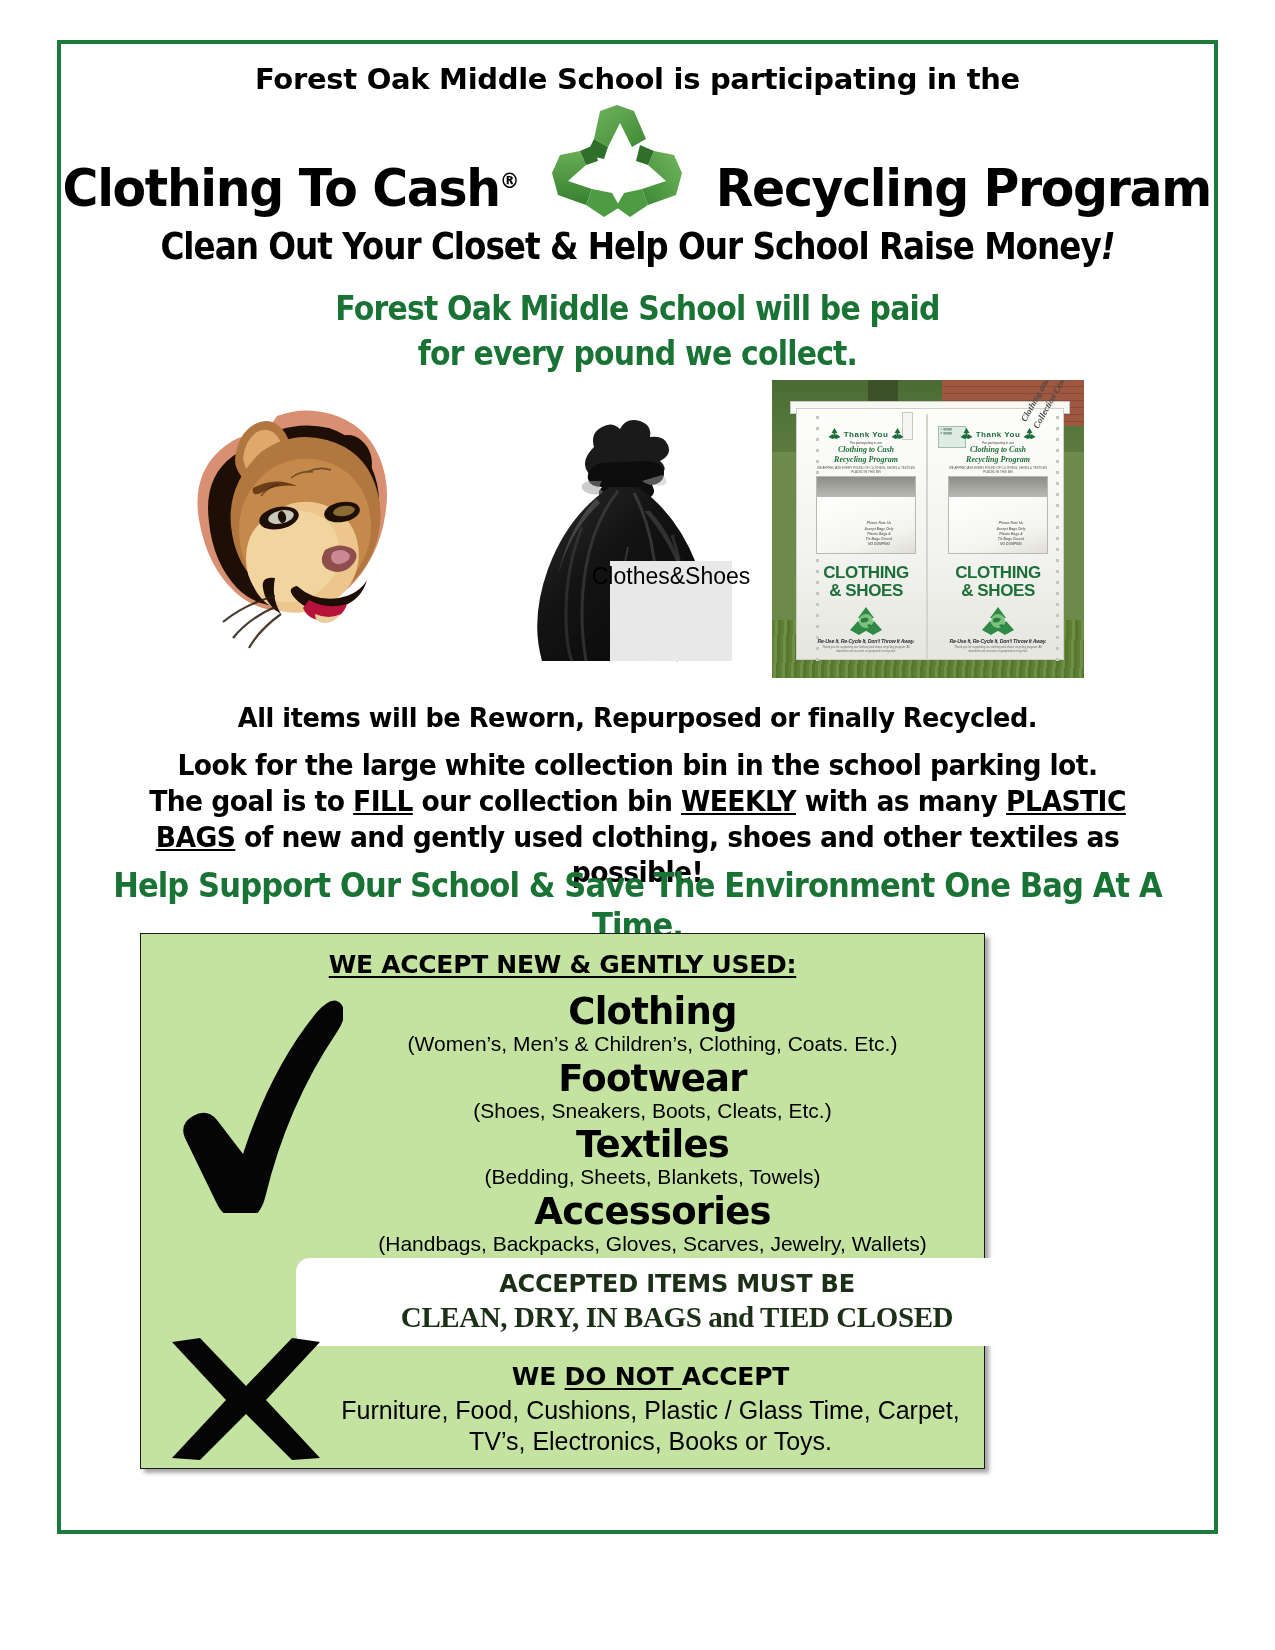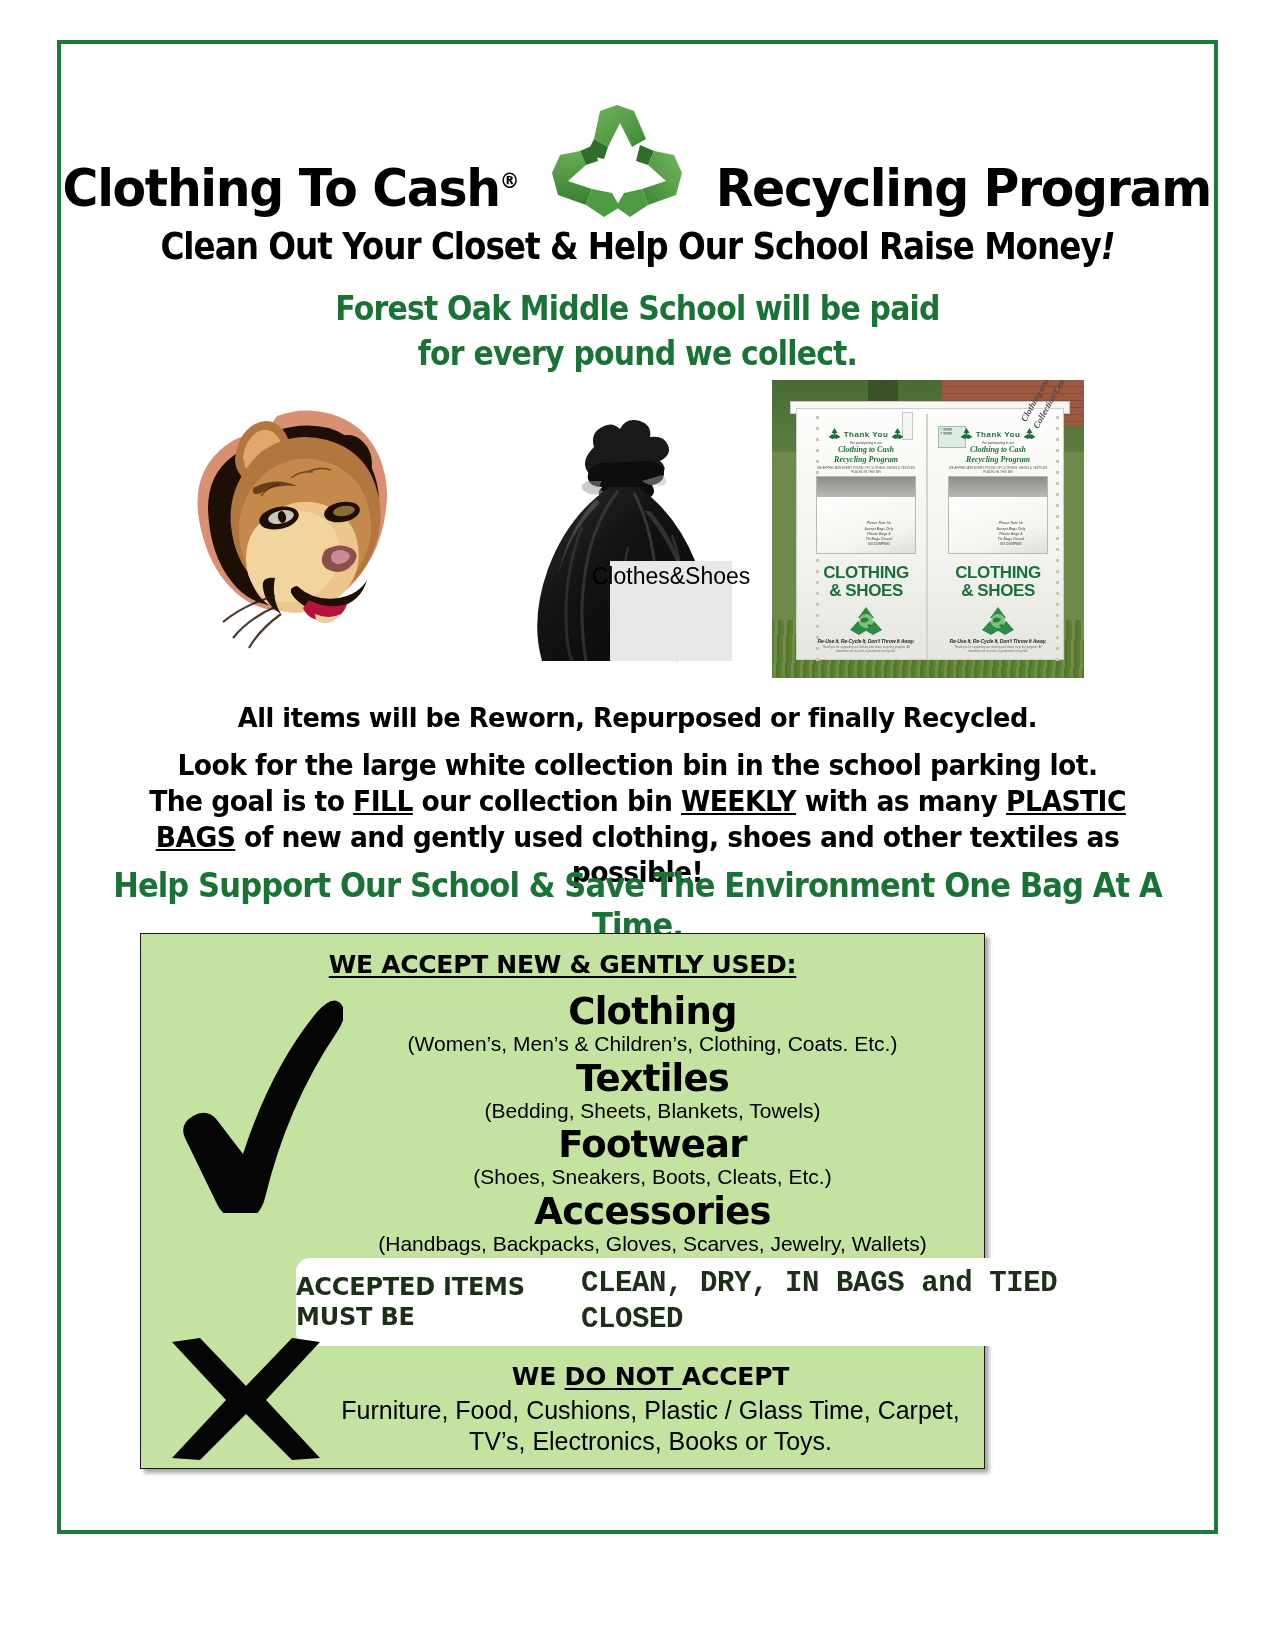--- a/index.html
+++ b/index.html
@@ -487,34 +487,34 @@
   }
   .clean-box {
     position: absolute;
     left: 155px;
     top: 324px;
     width: 762px;
     height: 88px;
     background: #ffffff;
     border-radius: 14px;
     display: flex;
-    flex-direction: row;
+    flex-direction: column;
     align-items: center;
     justify-content: center;
   }
   .clean-l1 {
     font-family: "DejaVu Sans", sans-serif;
     font-weight: bold;
     font-size: 24px;
     color: #1c3018;
     letter-spacing: -0.2px;
     line-height: 1.25;
   }
   .clean-l2 {
-    font-family: Liberation Mono, monospace;
+    font-family: Liberation Serif, serif;
     font-weight: bold;
     font-size: 29px;
     color: #1c3018;
     letter-spacing: -0.4px;
     line-height: 1.25;
   }
   .donot-block {
     position: absolute;
     left: 190px;
     right: 14px;
@@ -537,20 +537,21 @@
     margin-top: 4px;
   }
 </style>
 </head>
 <body>
 
 <div id="flyer">
 
   <div class="page-border"></div>
 
+  <div class="line-participating">Forest Oak Middle School is participating in the</div>
 
   <div class="title-row">
     <div class="title-word"><span>Clothing To Cash</span><sup>®</sup></div>
 
     <div class="recycle-logo">
       <svg viewBox="0 0 150 118" width="150" height="118" aria-hidden="true">
         <defs>
           <linearGradient id="g1" x1="0" y1="0" x2="1" y2="1">
             <stop offset="0%" stop-color="#6fb35a"></stop>
             <stop offset="100%" stop-color="#3f8a36"></stop>
@@ -789,26 +790,26 @@
     <svg class="check-mark" viewBox="0 0 180 225">
       <path d="M22 150 q-6 -14 8 -22 q14 -8 24 4 l26 34 q28 -86 74 -142 q16 -18 24 -8 q8 10 -4 28 q-50 74 -72 166 q-6 22 -24 22 q-16 0 -24 -16 Z" fill="#050505"></path>
     </svg>
 
     <div class="cat-list">
       <div>
         <div class="cat-name">Clothing</div>
         <div class="cat-sub">(Women’s, Men’s &amp; Children’s, Clothing, Coats. Etc.)</div>
       </div>
       <div>
+        <div class="cat-name">Footwear</div>
+        <div class="cat-sub">(Shoes, Sneakers, Boots, Cleats, Etc.)</div>
+      </div>
+      <div>
         <div class="cat-name">Textiles</div>
         <div class="cat-sub">(Bedding, Sheets, Blankets, Towels)</div>
-      </div>
-      <div>
-        <div class="cat-name">Footwear</div>
-        <div class="cat-sub">(Shoes, Sneakers, Boots, Cleats, Etc.)</div>
       </div>
       <div>
         <div class="cat-name">Accessories</div>
         <div class="cat-sub">(Handbags, Backpacks, Gloves, Scarves, Jewelry, Wallets)</div>
       </div>
     </div>
 
     <div class="clean-box">
       <div class="clean-l1">ACCEPTED ITEMS MUST BE</div>
       <div class="clean-l2">CLEAN, DRY, IN BAGS and TIED CLOSED</div>

